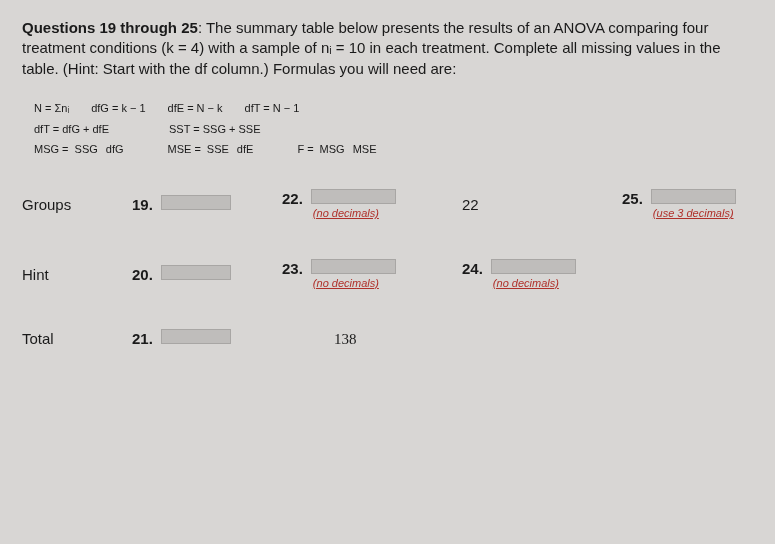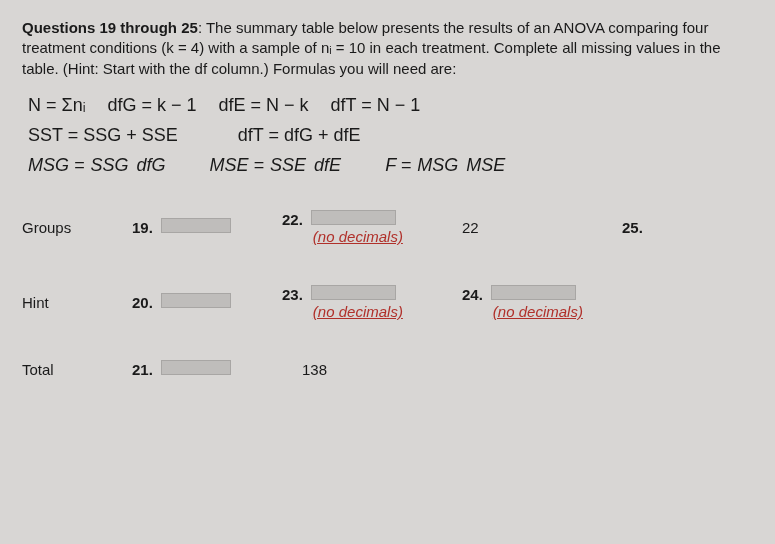--- a/index.html
+++ b/index.html
@@ -5,27 +5,27 @@
   * { box-sizing: border-box; margin: 0; padding: 0; }
   html, body { width: 775px; height: 544px; }
   body {
     font-family: Arial, Helvetica, sans-serif;
     background: #d8d6d4;
     color: #1a1a1a;
     padding: 18px 22px;
     font-size: 15px;
     line-height: 1.35;
   }
-  .intro { margin-bottom: 14px; }
+  .intro { margin-bottom: 22px; }
   .bold { font-weight: bold; }
-  .formulas { margin: 10px 0 8px 6px; font-size: 18px; }
+  .formulas { margin: 10px 0 8px 12px; font-size: 11px; }
   .formula-row { display: flex; gap: 28px; align-items: center; margin: 6px 0; }
   .formula-row.top { gap: 22px; }
   .formula-row.mid { gap: 60px; }
-  .formula-row.frac-row { gap: 40px; margin-top: 6px; font-style: italic; }
+  .formula-row.frac-row { gap: 40px; margin-top: 6px; }
   .frac-wrap { display: inline-flex; align-items: center; }
   .frac-label { margin-right: 2px; }
   .frac { display: inline-flex; flex-direction: row; align-items: center; line-height: 1.05; }
   .frac .num { padding: 0 4px; }
   .frac .bar { width: 100%; border-top: 1.2px solid #111; }
   .frac .den { padding: 0 4px; }
   .anova { margin-top: 12px; width: 100%; }
   .anova-header, .anova-row {
     display: grid;
     grid-template-columns: 110px 150px 180px 160px 130px;
@@ -43,43 +43,43 @@
   .qnum { font-weight: bold; margin-right: 2px; }
   .blank {
     display: inline-block;
     width: 70px;
     height: 15px;
     background: #bfbdbb;
     border: 1px solid #a8a6a4;
   }
   .blank.wide { width: 85px; }
   .stack { display: flex; flex-direction: column; align-items: flex-start; gap: 2px; }
-  .hint { font-size: 15px; color: #b0302a; text-decoration: underline; margin-left: 2px; font-style: italic; }
+  .hint { font-size: 11px; color: #b0302a; text-decoration: underline; margin-left: 2px; font-style: italic; }
   .msval { }
   .center { text-align: center; }
   .fcol { justify-self: end; text-align: right; padding-right: 8px; }
-  .ss-total { margin-left: 20px; }
+  .ss-total { margin-left: 52px; font-family: Liberation Serif, serif; }
 </style>
 </head>
 <body>
 
 <div class="intro">
   <span class="bold">Questions 19 through 25</span><span>: The summary table below presents the results of an ANOVA comparing four treatment conditions (k = 4) with a sample of nᵢ = 10 in each treatment. Complete all missing values in the table. (Hint: Start with the df column.) Formulas you will need are:</span>
 </div>
 
 <div class="formulas">
   <div class="formula-row top">
     <span>N = Σnᵢ</span>
     <span>dfG = k − 1</span>
     <span>dfE = N − k</span>
     <span>dfT = N − 1</span>
   </div>
   <div class="formula-row mid">
+    <span>dfT = dfG + dfE</span>
     <span>SST = SSG + SSE</span>
-    <span>dfT = dfG + dfE</span>
   </div>
   <div class="formula-row frac-row">
     <span class="frac-wrap">
       <span class="frac-label">MSG =</span>
       <span class="frac">
         <span class="num">SSG</span>
         <span class="bar"></span>
         <span class="den">dfG</span>
       </span>
     </span>
@@ -115,20 +115,24 @@
       <span class="stack">
         <span class="blank wide"></span>
         <span class="hint">(no decimals)</span>
       </span>
     </div>
     <div class="cell">
       <span class="msval">22</span>
     </div>
     <div class="cell">
       <span class="qnum">25.</span>
+      <span class="stack">
+        <span class="blank wide"></span>
+        <span class="hint">(use 3 decimals)</span>
+      </span>
     </div>
   </div>
 
   <div class="anova-row">
     <div>Hint</div>
     <div class="cell">
       <span class="qnum">20.</span>
       <span class="blank"></span>
     </div>
     <div class="cell">

